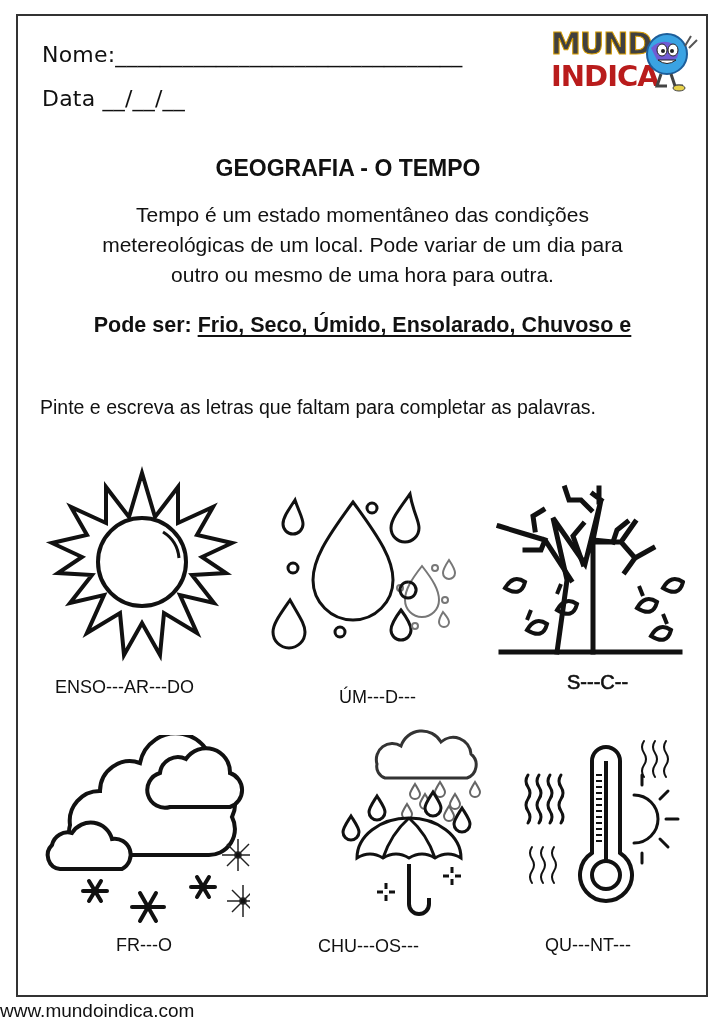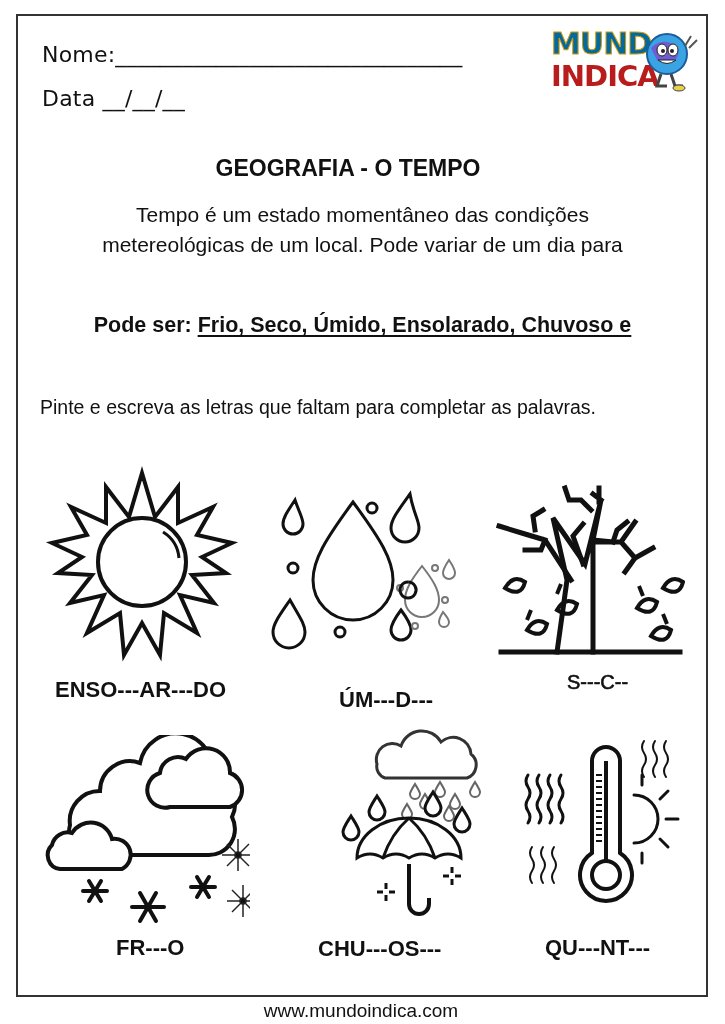--- a/index.html
+++ b/index.html
@@ -6,37 +6,37 @@
   body { width: 725px; height: 1024px; position: relative; overflow: hidden;
          font-family: "Liberation Sans", sans-serif; color: #111; }
   .frame { position: absolute; left: 16px; top: 14px; width: 692px; height: 983px;
            border: 2px solid #333; box-sizing: border-box; }
   .handwrite { font-family: "DejaVu Sans", sans-serif; font-size: 22px; color: #111;
                position: absolute; left: 42px; letter-spacing: 0.2px; }
   .name-line { top: 42px; }
   .date-line { top: 86px; }
   .logo { position: absolute; left: 551px; top: 26px; width: 150px; height: 72px; }
   .logo .mundo { position: absolute; left: 0; top: 0; font-family: "DejaVu Sans", sans-serif;
-                 font-weight: bold; font-size: 30px; color: #0369a1; letter-spacing: -1px;
+                 font-weight: bold; font-size: 30px; color: #404040; letter-spacing: -1px;
                  -webkit-text-stroke: 1px #d59b00; }
   .logo .indica { position: absolute; left: 0; top: 33px; font-family: "DejaVu Sans", sans-serif;
                   font-weight: bold; font-size: 29px; color: #b91c1c; letter-spacing: -1px; }
   .title { position: absolute; left: 0; width: 696px; top: 155px; text-align: center;
            font-weight: bold; font-size: 23px; }
   .intro { position: absolute; left: 40px; width: 645px; top: 200px; text-align: center;
            font-size: 21px; line-height: 30px; }
   .pode { position: absolute; left: 40px; width: 645px; top: 310px; text-align: center;
           font-weight: bold; font-size: 21.5px; line-height: 31px; }
   .pode u { text-decoration-thickness: 2px; text-underline-offset: 3px; }
   .instr { position: absolute; left: 40px; width: 645px; top: 396px; text-align: left;
            font-size: 19.5px; }
   .card { position: absolute; }
   .card svg { position: absolute; }
-  .label { position: absolute; font-weight: bold; font-size: 22px; white-space: nowrap; }
-  .footer { position: absolute; left: 0; width: 722px; top: 1000px; text-align: center;
+  .label { position: absolute; font-weight: normal; font-size: 18px; white-space: nowrap; }
+  .footer { position: absolute; left: 0; width: 722px; top: 1000px; 
             font-size: 19px; color: #111; }
 </style>
 </head>
 <body>
 
 <div class="frame"></div>
 
 <div class="handwrite name-line">Nome:_______________________________</div>
 <div class="handwrite date-line">Data __/__/__</div>
 
@@ -55,20 +55,21 @@
     <path d="M18 48 l-4 12 h10 M28 48 l4 12 h8" stroke="#444" stroke-width="3" fill="none"></path>
     <ellipse cx="36" cy="62" rx="6" ry="3" fill="#e8d24a" stroke="#444"></ellipse>
   </svg>
 </div>
 
 <div class="title">GEOGRAFIA - O TEMPO</div>
 
 <div class="intro">
   <div>Tempo é um estado momentâneo das condições</div>
   <div>metereológicas de um local. Pode variar de um dia para</div>
+  <div>outro ou mesmo de uma hora para outra.</div>
 </div>
 
 <div class="pode">
   <div><span>Pode ser:</span> <u>Frio, Seco, Úmido, Ensolarado, Chuvoso e</u></div>
 </div>
 
 <div class="instr">Pinte e escreva as letras que faltam para completar as palavras.</div>
 
 <div class="card" style="left:40px;top:465px;width:200px;height:240px;">
   <svg width="200" height="200" style="left:2px;top:0;" viewBox="0 0 200 200">

